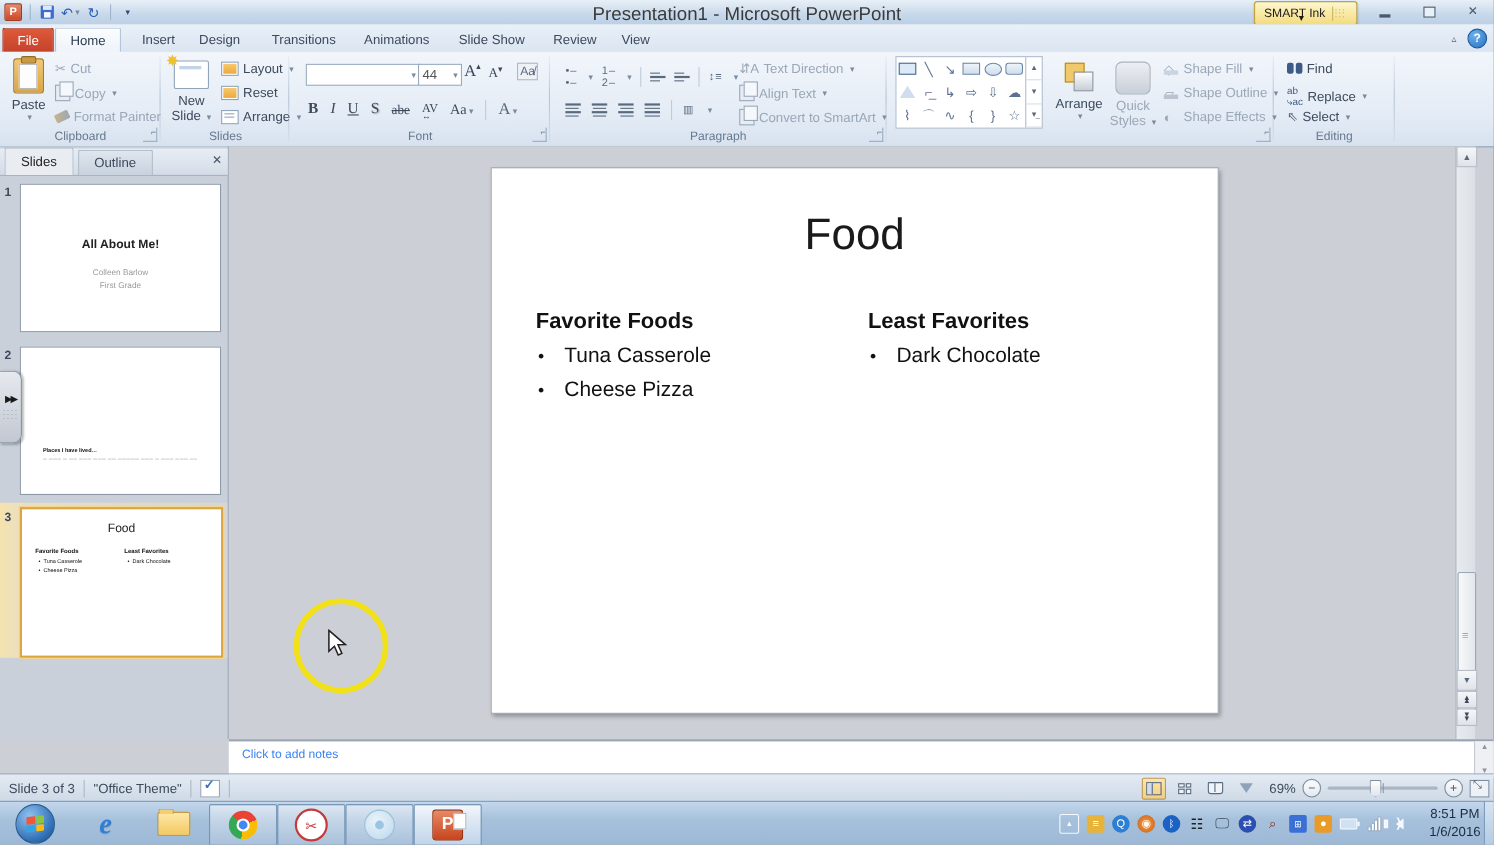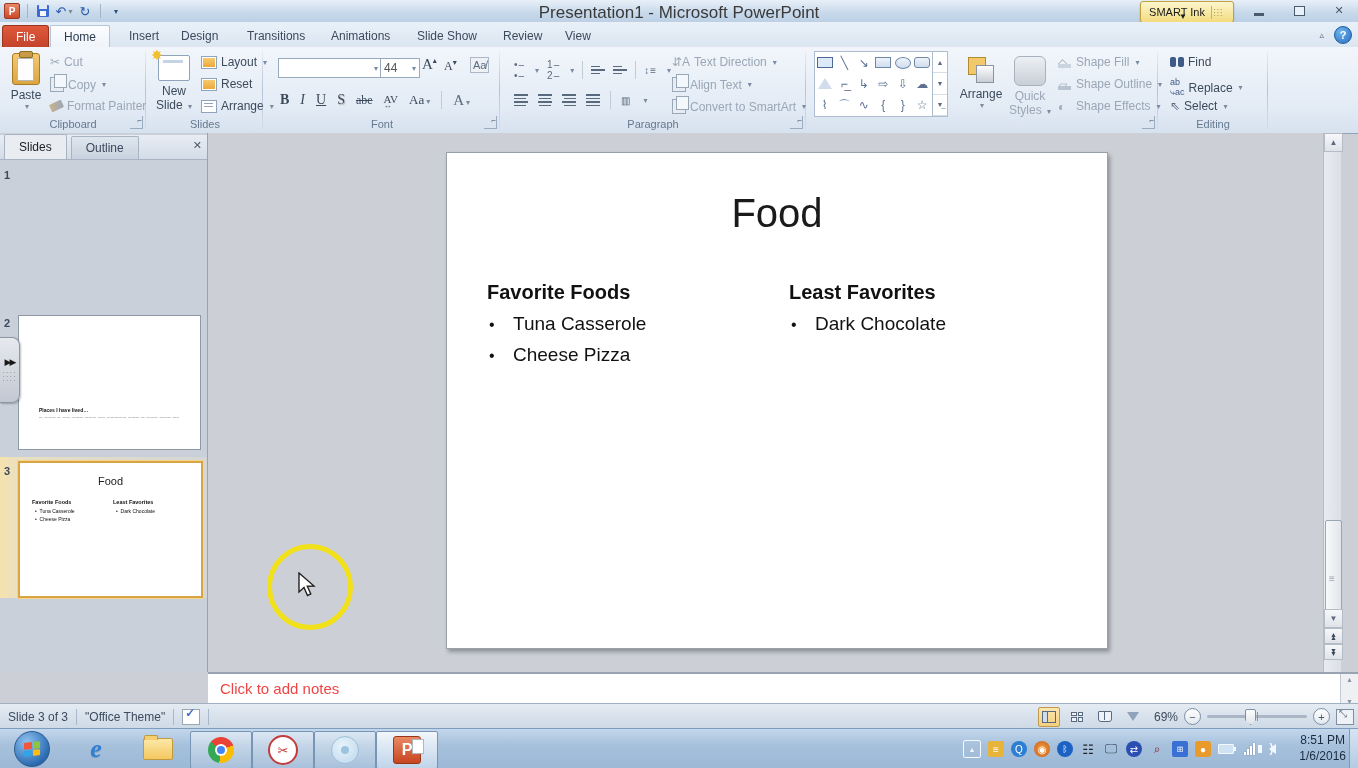--- a/index.html
+++ b/index.html
@@ -109,21 +109,21 @@
   .slide-li{position:absolute;font-size:19px;color:#111;}
   .slide-b{position:absolute;font-size:16px;color:#111;}
   
   #vscroll{position:absolute;right:0;top:0;width:17px;height:539px;background:linear-gradient(90deg,#e8ebef,#dce0e6);border-left:1px solid #b6bcc6;}
   .scroll-arrow{position:absolute;left:0;width:17px;height:17px;display:flex;align-items:center;justify-content:center;font-size:8px;color:#5a6a7e;background:linear-gradient(#f6f7f9,#dfe3e9);border:1px solid #b6bcc6;}
   #vthumb{position:absolute;left:1px;top:387px;width:15px;height:125px;background:linear-gradient(90deg,#f8f9fa,#e2e6eb);border:1px solid #9aa6b4;border-radius:2px;}
   #vthumb:before{content:"≡";position:absolute;left:3px;top:52px;color:#9aa6b4;font-size:10px;}
   .navbtn{position:absolute;left:0;width:17px;height:14px;display:flex;align-items:center;justify-content:center;font-size:7px;color:#3c4a5c;background:linear-gradient(#f6f7f9,#dfe3e9);border:1px solid #b6bcc6;line-height:3px;}
   
   #notes{position:absolute;left:208px;top:672px;width:1150px;height:31px;background:#fff;border-top:2px solid #98a4b2;}
-  #notes-text{position:absolute;left:12px;top:6px;font-size:15px;color:#ef4444;}
+  #notes-text{position:absolute;left:12px;top:6px;font-size:11px;color:#3b82f6;}
   #notes-scroll{position:absolute;right:0;top:0;width:17px;height:29px;background:#eef0f3;border-left:1px solid #c5cad2;display:flex;flex-direction:column;align-items:center;justify-content:space-between;font-size:7px;color:#8a94a2;padding:2px 0;}
   
   #statusbar{position:absolute;left:0;top:703px;width:1358px;height:25px;background:linear-gradient(#e4ebf3,#cdd9e6);border-top:1px solid #9fb0c2;display:flex;align-items:center;font-size:12px;color:#3c4a5c;}
   .sb-sep{width:1px;height:16px;background:#a9b8c8;margin:0 8px;}
   .spell-icon{width:16px;height:14px;background:#fff;border:1px solid #9aa6b4;position:relative;}
   .spell-icon:before{content:"✓";position:absolute;left:2px;top:-4px;color:#3a6fc4;font-size:12px;font-weight:bold;}
   #sb-right{position:absolute;right:4px;top:0;height:25px;display:flex;align-items:center;gap:6px;}
   .viewbtn{width:20px;height:18px;display:flex;align-items:center;justify-content:center;border:1px solid transparent;}
   .viewbtn.active{background:linear-gradient(#fbe6b0,#f4cf7e);border:1px solid #c09a4a;border-radius:2px;}
   .vb-normal{width:12px;height:10px;border:1px solid #5a6a7e;display:flex;}
@@ -463,20 +463,25 @@
   </div>
 
   <div id="sidebar">
     <div id="pane-tabs">
       <span class="pane-tab active">Slides</span>
       <span class="pane-tab">Outline</span>
     </div>
     <span id="pane-close">✕</span>
 
     <span class="thumb-num" style="left:4px;top:36px;">1</span>
+    <div class="thumb" style="top:34px;">
+      <div class="t1-title">All About Me!</div>
+      <div class="t1-sub" style="top:75px;">Colleen Barlow</div>
+      <div class="t1-sub" style="top:87px;">First Grade</div>
+    </div>
 
     <span class="thumb-num" style="left:4px;top:184px;">2</span>
     <div class="thumb" style="top:182px;">
       <div class="t2-head">Places I have lived…</div>
       <div class="t2-body">— ——— — —— ——— ——— —— ————— ——— — ——— ——— ———— ——</div>
     </div>
 
     <div id="sel-glow" style="top:324px;"></div>
     <span class="thumb-num" style="left:4px;top:332px;">3</span>
     <div class="thumb selected" style="top:328px;">

